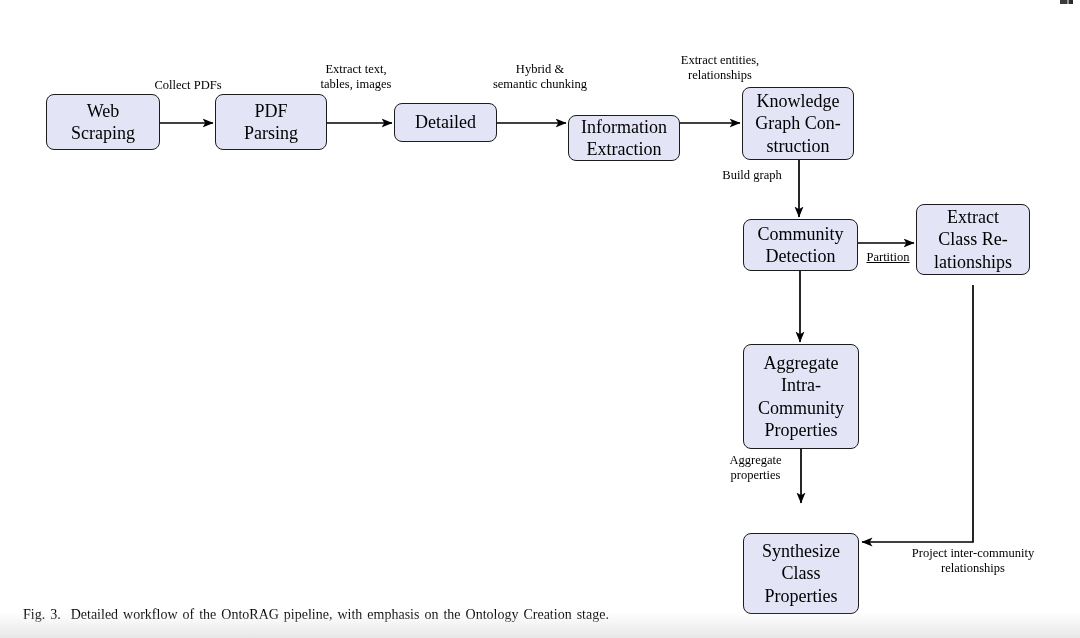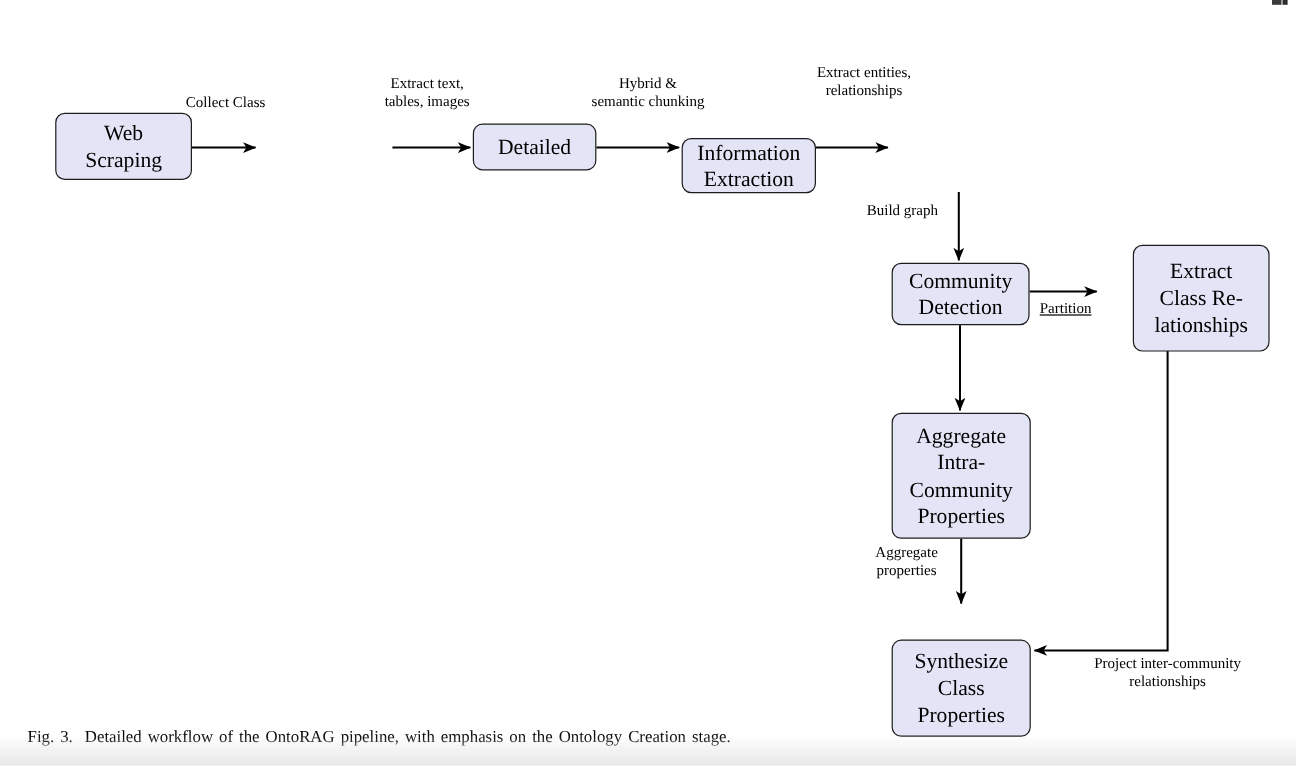--- a/index.html
+++ b/index.html
@@ -42,21 +42,21 @@
     background:linear-gradient(rgba(237,237,237,0),rgba(230,230,230,0.95));
     pointer-events:none;
   }
   
   .n-web{left:46px;top:94px;width:114px;height:56px;}
   .n-pdf{left:215px;top:94px;width:112px;height:56px;}
   .n-chunk{left:394px;top:103px;width:103px;height:39px;}
   .n-info{left:568px;top:115px;width:112px;height:46px;}
   .n-kg{left:742px;top:87px;width:112px;height:73px;}
   .n-comm{left:743px;top:219px;width:115px;height:52px;}
-  .n-extract{left:944px;top:204px;width:114px;height:89px;}
+  .n-extract{left:916px;top:204px;width:114px;height:71px;}
   .n-agg{left:743px;top:344px;width:116px;height:105px;}
   .n-synth{left:743px;top:505px;width:116px;height:81px;margin-top:28px;}
   
   .l-collect{left:142px;top:78px;width:92px;}
   .l-extracttext{left:296px;top:62px;width:120px;}
   .l-hybrid{left:480px;top:62px;width:120px;}
   .l-entities{left:660px;top:53px;width:120px;}
   .l-build{left:712px;top:168px;width:80px;}
   .l-partition{left:860px;top:250px;width:56px;text-decoration:underline;}
   .l-identify{left:686px;top:287px;width:116px;}
@@ -82,37 +82,42 @@
       <path d="M799,160 V217" marker-end="url(#arr)"></path>
       <path d="M858,243 H914" marker-end="url(#arr)"></path>
       <path d="M800,271 V342" marker-end="url(#arr)"></path>
       <path d="M801,449 V503" marker-end="url(#arr)"></path>
       <path d="M973,285 V542 H862" marker-end="url(#arr)"></path>
     </g>
   </svg>
 
   <div class="node n-web">Web
 Scraping</div>
+  <div class="node n-pdf">PDF
+Parsing</div>
   <div class="node n-chunk">Detailed</div>
   <div class="node n-info">Information
 Extraction</div>
+  <div class="node n-kg">Knowledge
+Graph Con-
+struction</div>
   <div class="node n-comm">Community
 Detection</div>
   <div class="node n-extract">Extract
 Class Re-
 lationships</div>
   <div class="node n-agg">Aggregate
 Intra-
 Community
 Properties</div>
   <div class="node n-synth">Synthesize
 Class
 Properties</div>
 
-  <div class="elabel l-collect">Collect Class</div>
+  <div class="elabel l-collect">Collect PDFs</div>
   <div class="elabel l-hybrid">Hybrid &amp;
 semantic chunking</div>
   <div class="elabel l-extracttext">Extract text,
 tables, images</div>
   <div class="elabel l-entities">Extract entities,
 relationships</div>
   <div class="elabel l-build">Build graph</div>
   <div class="elabel l-partition">Partition</div>
   <div class="elabel l-aggprops">Aggregate
 properties</div>

